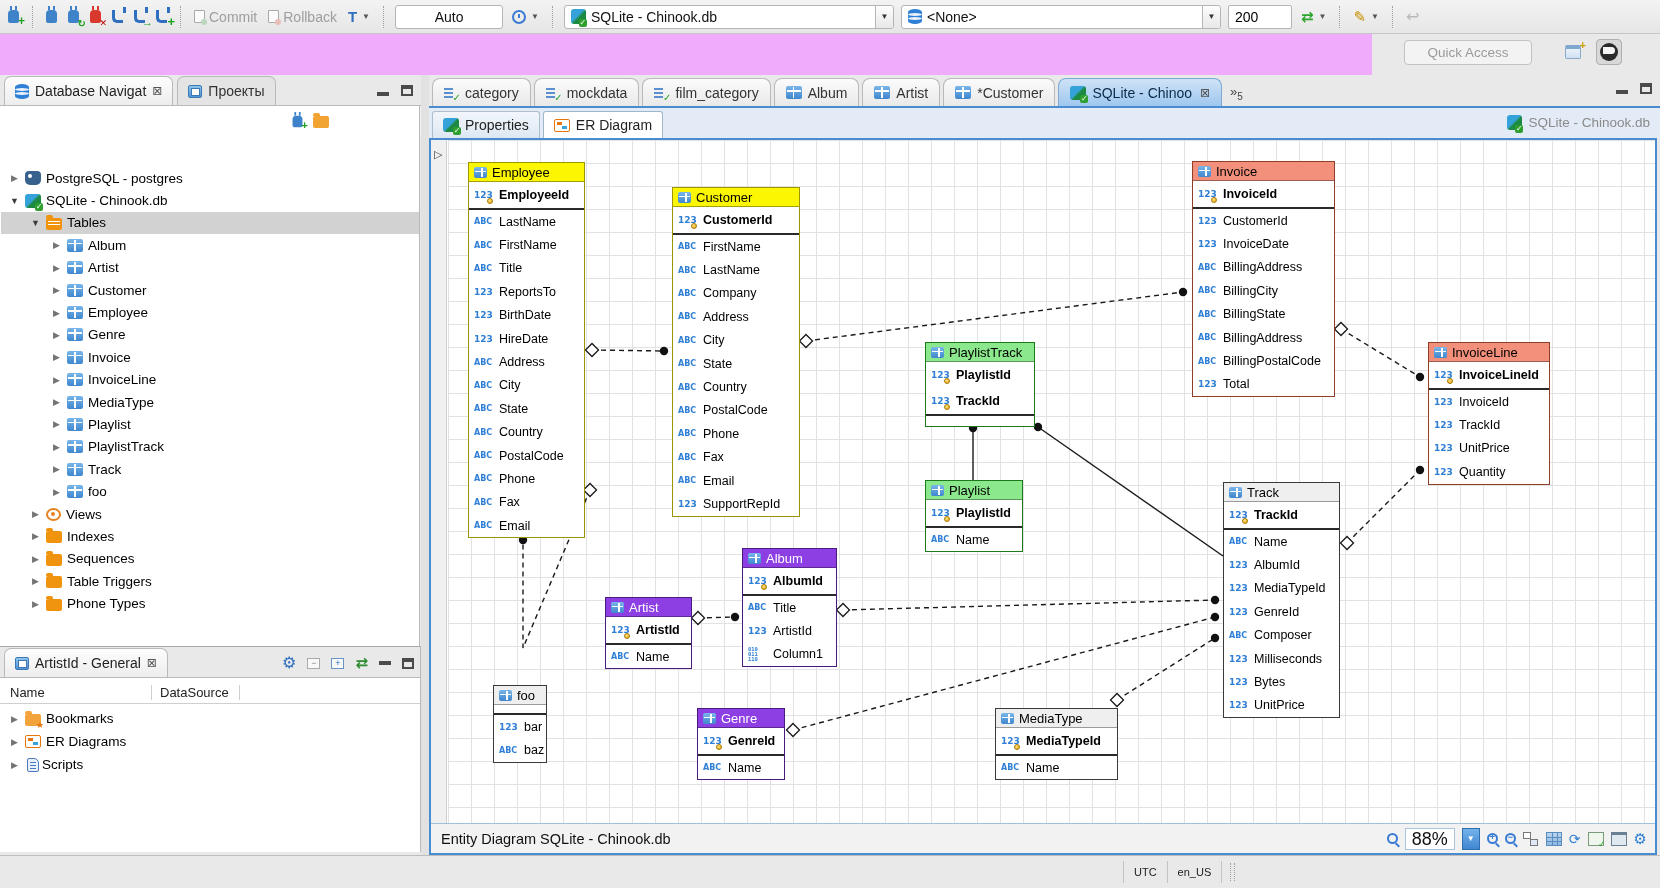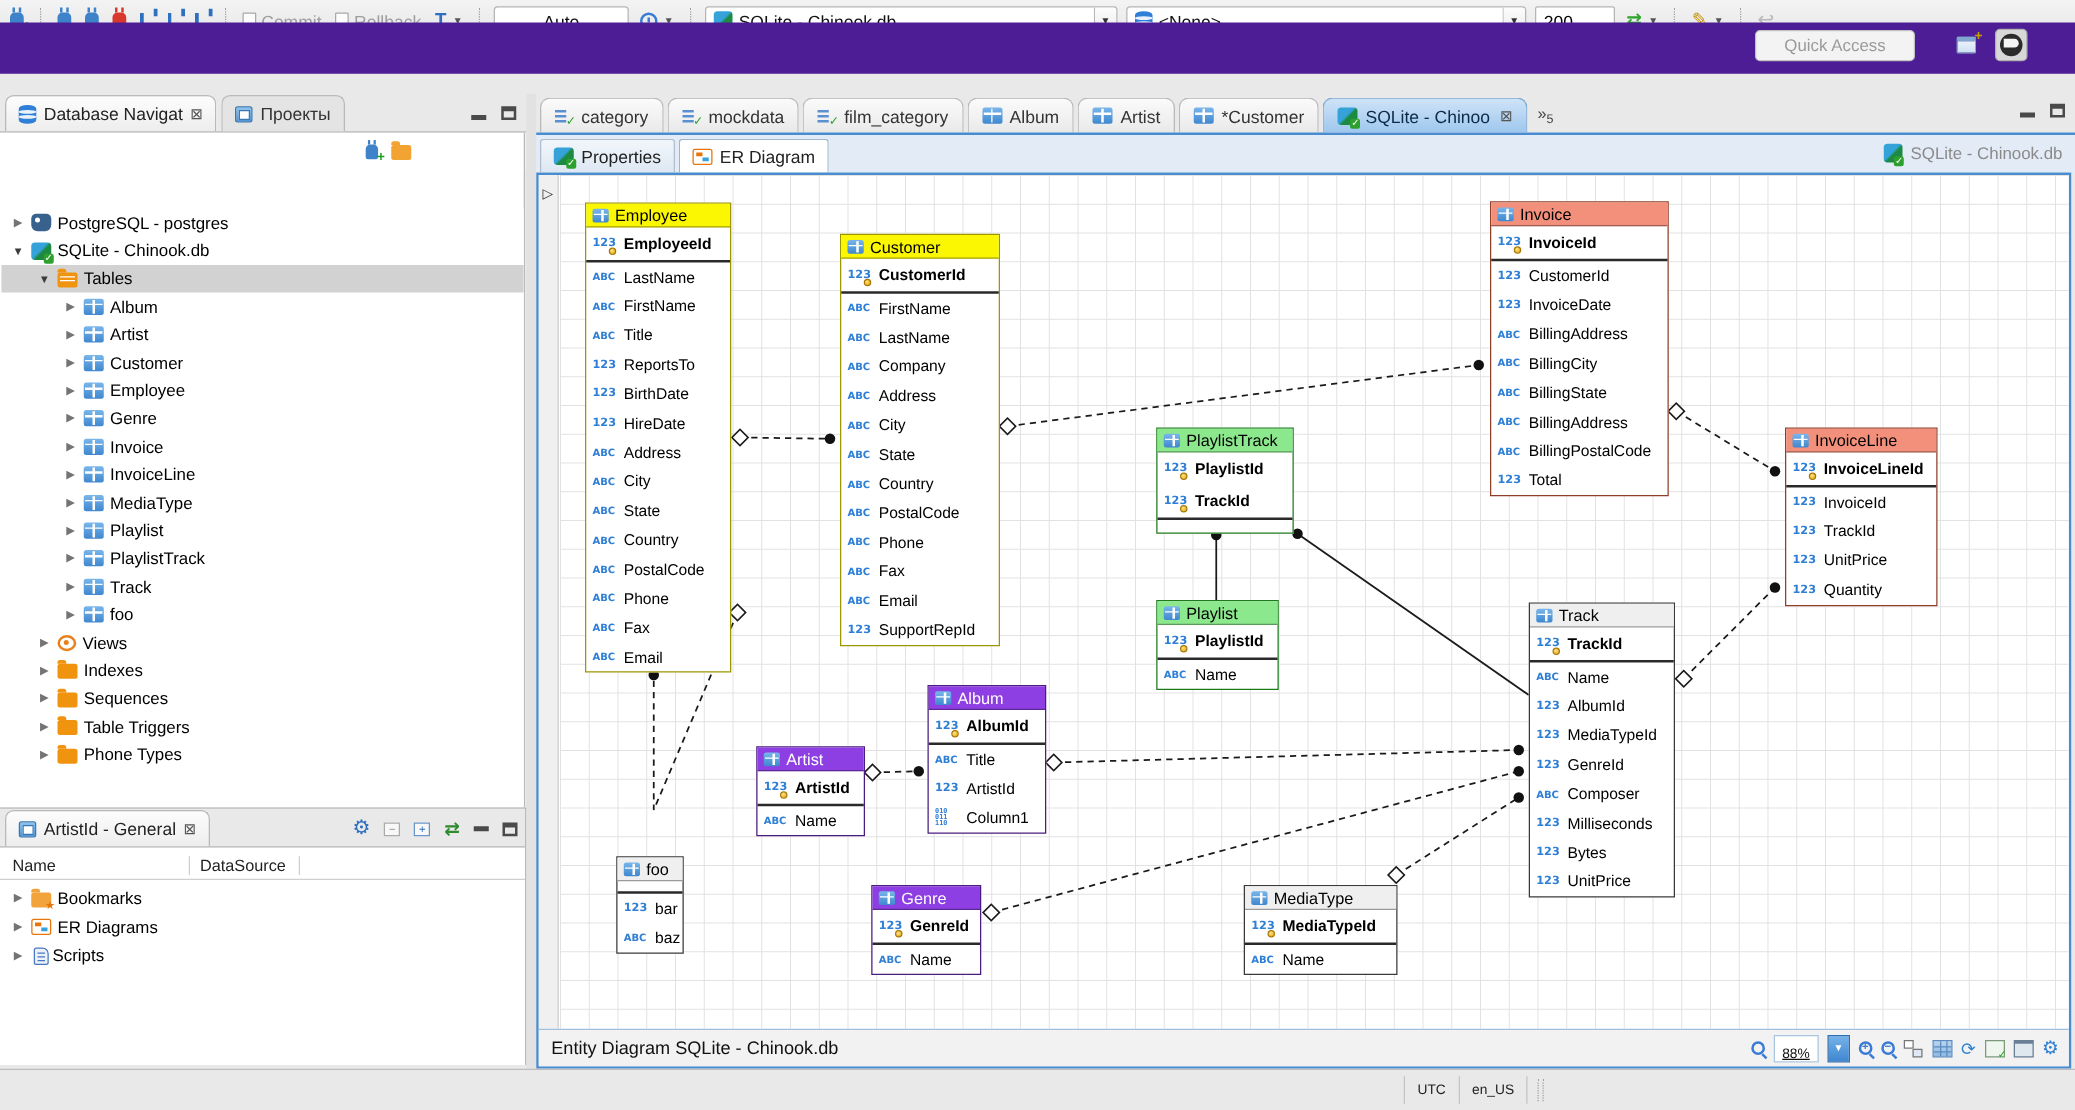--- a/index.html
+++ b/index.html
@@ -43,21 +43,21 @@
   .sqlite-ic::after{content:"\2713";position:absolute;right:-1px;bottom:-3px;font-size:8px;color:#fff;background:#2da02d;border-radius:2px;line-height:8px;width:8px;text-align:center;}
   .db-ic{width:14px;height:15px;position:relative;flex:none;}
   .db-ic::before{content:"";position:absolute;inset:0;background:#2f7fd6;border-radius:7px/3px;}
   .db-ic::after{content:"";position:absolute;left:0;right:0;top:4px;height:3px;background:#e9f2fb;border-radius:50%;box-shadow:0 4px 0 #e9f2fb;}
   .greenrot{color:#2da52d;font-size:15px;font-weight:bold;line-height:14px;}
   .pen-ic{color:#c79100;font-size:15px;line-height:14px;}
   .backarrow{color:#b9b9b9;font-size:16px;line-height:14px;}
   #fetch-size{width:64px;height:24px;border:1px solid #b5b5b5;border-radius:2px;font-size:14px;padding:0 6px;font-family:inherit;}
 
   
-  #chrome-row2{position:absolute;left:0;top:18px;width:1660px;height:41px;background:#4c1d95;}
+  #chrome-row2{position:absolute;left:0;top:34px;width:1372px;height:41px;background:#f0abfc;}
   #quick-access{position:absolute;left:1404px;top:6px;width:128px;height:25px;border:1px solid #c2c2c2;
     border-radius:4px;background:#f3f3f3;color:#9a9a9a;font-size:13.5px;display:flex;align-items:center;justify-content:center;}
   .persp-ic{position:absolute;top:5px;width:26px;height:26px;border-radius:4px;display:flex;align-items:center;justify-content:center;}
   #persp-open{left:1560px;}
   #persp-open .sq{width:16px;height:14px;border:1px solid #8aa8c8;background:linear-gradient(#eaf2fa,#cfe0f2);border-top:4px solid #7fa8d0;border-radius:2px;position:relative;}
   #persp-open .sq::after{content:"+";position:absolute;right:-6px;top:-10px;color:#c8a000;font-weight:bold;font-size:11px;}
   #persp-dbeaver{left:1596px;background:#d8d8d8;border:1px solid #b0b0b0;}
   #persp-dbeaver .logo{width:18px;height:18px;border-radius:50%;background:#2b2b2b;position:relative;overflow:hidden;}
   #persp-dbeaver .logo::after{content:"";position:absolute;left:3px;top:4px;width:12px;height:7px;background:#f5f5f5;border-radius:0 6px 6px 0;}
 
@@ -154,21 +154,21 @@
   #palette-arrow{position:absolute;left:3px;top:8px;font-size:11px;color:#333;}
   #canvas{position:absolute;left:19px;top:65px;width:1207px;height:683px;background:#fff;
     background-image:linear-gradient(to right,#e2e2e2 1px,transparent 1px),linear-gradient(to bottom,#e2e2e2 1px,transparent 1px);
     background-size:23px 23px;overflow:hidden;}
   #erd-status{position:absolute;left:2px;top:748px;width:1224px;height:30px;background:#f2f2f2;border-top:1px solid #9fc0dd;
     display:flex;align-items:center;font-size:14.5px;color:#111;padding-left:10px;}
   #erd-status .right{margin-left:auto;display:flex;align-items:center;gap:7px;padding-right:8px;}
   .mag{width:11px;height:11px;border:2px solid #3a7bd5;border-radius:50%;position:relative;flex:none;}
   .mag::after{content:"";position:absolute;right:-4px;bottom:-4px;width:5px;height:2px;background:#3a7bd5;transform:rotate(45deg);}
   .mag .pm{position:absolute;left:0;top:-3px;width:7px;text-align:center;font-size:9px;font-weight:bold;color:#3a7bd5;}
-  #zoom-combo{background:#fff;border:1px solid #a9c4de;height:22px;display:flex;align-items:flex-end;font-size:11px;padding:0 6px;text-decoration:underline;}
+  #zoom-combo{background:#fff;border:1px solid #a9c4de;height:22px;display:flex;align-items:flex-start;font-size:18px;padding:0 6px;}
   #zoom-dd{width:18px;height:22px;background:linear-gradient(#74b2ea,#3f87d0);border:1px solid #2f6fb0;color:#fff;font-size:8px;display:flex;align-items:center;justify-content:center;}
   .sicon{width:16px;height:14px;position:relative;flex:none;}
   .si-arrange::before{content:"";position:absolute;left:0;top:0;width:6px;height:5px;border:1px solid #777;background:#fff;}
   .si-arrange::after{content:"";position:absolute;right:1px;bottom:0;width:6px;height:5px;border:1px solid #777;background:#dfe9f5;}
   .si-grid{background:linear-gradient(#b9d4ee,#8fb8e2);border:1px solid #5b8cc0;}
   .si-grid::before{content:"";position:absolute;left:0;right:0;top:4px;height:1px;background:#5b8cc0;box-shadow:0 4px 0 #5b8cc0;}
   .si-grid::after{content:"";position:absolute;top:0;bottom:0;left:5px;width:1px;background:#5b8cc0;box-shadow:5px 0 0 #5b8cc0;}
   .si-refresh{color:#2e7fd0;font-size:14px;line-height:14px;width:auto;}
   .si-image{background:#eef6ee;border:1px solid #7a9a7a;}
   .si-image::after{content:"\2713";position:absolute;right:-3px;bottom:-4px;color:#28a428;font-size:9px;font-weight:bold;}

